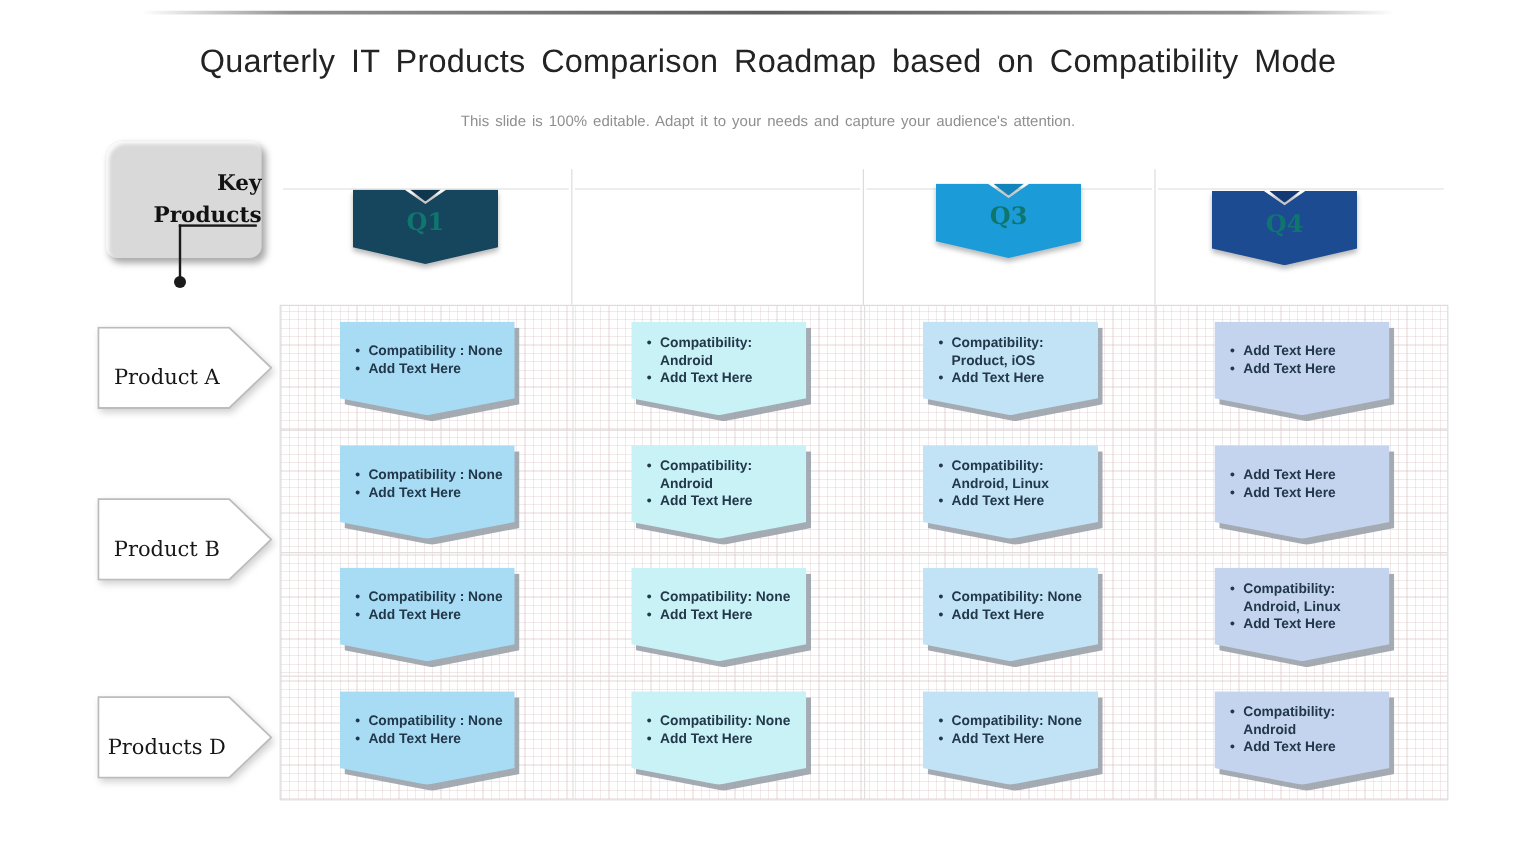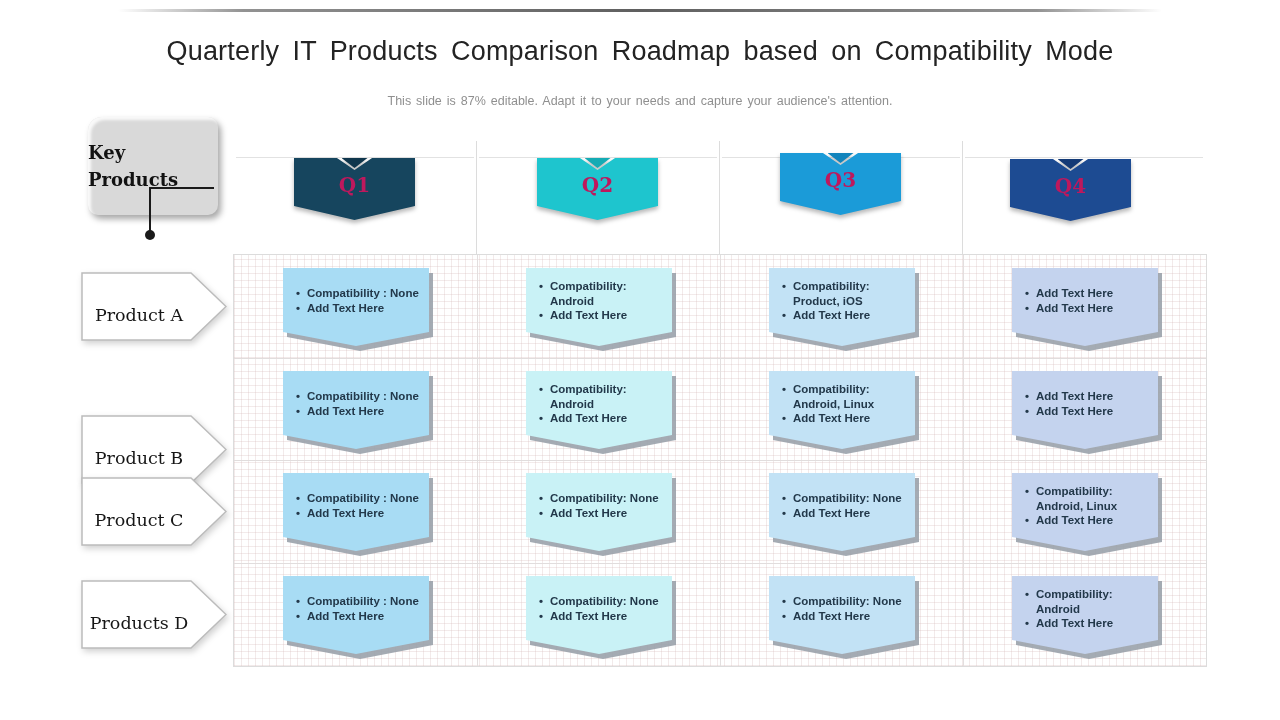--- a/index.html
+++ b/index.html
@@ -12,38 +12,38 @@
 
   .title{position:absolute;left:45px;right:45px;top:36px;margin:0;text-align:center;
     font-family:"Liberation Sans",sans-serif;font-weight:400;font-size:27px;color:#232323;
     letter-spacing:.2px;word-spacing:5.5px;}
   .subtitle{position:absolute;left:0;right:0;top:94px;text-align:center;
     font-size:12.5px;color:#8f8f8f;word-spacing:1.5px;}
 
   
   .key-box{position:absolute;left:88px;top:117px;width:130px;height:98px;background:#d9d9d9;
     border-radius:14px 10px 10px 10px;box-shadow:3px 4px 6px rgba(0,0,0,.35),inset 3px 3px 3px rgba(255,255,255,.85);}
-  .key-label{position:absolute;left:0;right:0;top:22px;text-align:left;
+  .key-label{position:absolute;left:0;right:0;top:22px;text-align:right;
     font-family:"DejaVu Serif","Liberation Serif",serif;font-size:18px;font-weight:600;color:#121212;line-height:1.5;}
   .key-underline{position:absolute;left:149px;top:187px;width:65px;height:2px;background:#1a1a1a;}
   .key-vline{position:absolute;left:149px;top:187px;width:2px;height:47px;background:#1a1a1a;}
   .key-dot{position:absolute;left:145px;top:230px;width:10px;height:10px;border-radius:50%;background:#1a1a1a;}
 
   
   .shelf{position:absolute;height:1px;background:#e2e2e2;top:157px;z-index:1;}
   .vdiv{position:absolute;width:1px;top:141px;height:113px;background:#dcdcdc;}
 
   .banner{position:absolute;width:121px;height:62px;z-index:2;
     filter:drop-shadow(0 3px 2px rgba(0,0,0,.28));}
   .banner-body{position:absolute;inset:0;
     clip-path:polygon(0 0,35.5% 0,50% 19.4%,64.5% 0,100% 0,100% 77.4%,50% 100%,0 77.4%);}
   .banner-tip{position:absolute;left:47.5px;top:0;width:26px;height:10px;
     clip-path:polygon(0 0,100% 0,50% 100%);}
   .banner-label{position:absolute;left:0;right:0;top:15px;text-align:center;
-    font-family:"DejaVu Serif","Liberation Serif",serif;font-weight:700;font-size:20px;color:#be185d;}
+    font-family:"DejaVu Serif","Liberation Serif",serif;font-weight:700;font-size:20px;color:#0f766e;}
 
   
   .table{position:absolute;left:233px;top:254px;width:972px;height:411px;
     border:1px solid #dcdcdc;box-sizing:content-box;
     background-image:
       repeating-linear-gradient(0deg,rgba(210,180,180,.28) 0 1px,transparent 1px 7px),
       repeating-linear-gradient(90deg,rgba(210,180,180,.28) 0 1px,transparent 1px 7px);}
   .t-vline{position:absolute;top:0;width:1px;height:411px;background:#e3dfdf;}
   .t-hline{position:absolute;left:0;width:972px;height:1px;background:#e1dddd;}
 
@@ -68,21 +68,21 @@
     font-family:"DejaVu Serif","Liberation Serif",serif;font-size:17.5px;font-weight:500;color:#161616;}
 </style>
 </head>
 <body>
 
 <div class="slide">
 
   <div class="top-divider"></div>
 
   <h1 class="title">Quarterly IT Products Comparison Roadmap based on Compatibility Mode</h1>
-  <div class="subtitle">This slide is 87% editable. Adapt it to your needs and capture your audience's attention.</div>
+  <div class="subtitle">This slide is 100% editable. Adapt it to your needs and capture your audience's attention.</div>
 
   <div class="key-box">
     <div class="key-label">Key Products</div>
   </div>
   <div class="key-underline"></div>
   <div class="key-vline"></div>
   <div class="key-dot"></div>
 
   <div class="shelf" style="left:236px;width:238px;"></div>
   <div class="shelf" style="left:479px;width:238px;"></div>
@@ -90,25 +90,20 @@
   <div class="shelf" style="left:965px;width:238px;"></div>
 
   <div class="vdiv" style="left:476px;"></div>
   <div class="vdiv" style="left:719px;"></div>
   <div class="vdiv" style="left:962px;"></div>
 
   <div class="banner" style="left:294px;top:158px;">
     <div class="banner-body" style="background: rgb(22, 69, 94);"></div>
     <div class="banner-tip" style="background: rgb(15, 54, 76);"></div>
     <div class="banner-label">Q1</div>
-  </div>
-  <div class="banner" style="left:537px;top:158px;">
-    <div class="banner-body" style="background: rgb(30, 197, 206);"></div>
-    <div class="banner-tip" style="background: rgb(20, 171, 180);"></div>
-    <div class="banner-label">Q2</div>
   </div>
   <div class="banner" style="left:780px;top:153px;">
     <div class="banner-body" style="background: rgb(27, 155, 216);"></div>
     <div class="banner-tip" style="background: rgb(18, 132, 188);"></div>
     <div class="banner-label">Q3</div>
   </div>
   <div class="banner" style="left:1010px;top:159px;">
     <div class="banner-body" style="background: rgb(29, 75, 146);"></div>
     <div class="banner-tip" style="background: rgb(20, 58, 118);"></div>
     <div class="banner-label">Q4</div>
@@ -338,26 +333,20 @@
       <polygon points="1,1 110,1 145,34.5 110,68 1,68" fill="#ffffff" stroke="#bcbcbc" stroke-width="1.5"></polygon>
     </svg>
     <div class="rowlabel-text">Product A</div>
   </div>
   <div class="rowlabel" style="top:374px;margin-top:41px;">
     <svg width="146" height="69" viewBox="0 0 146 69">
       <polygon points="1,1 110,1 145,34.5 110,68 1,68" fill="#ffffff" stroke="#bcbcbc" stroke-width="1.5"></polygon>
     </svg>
     <div class="rowlabel-text">Product B</div>
   </div>
-  <div class="rowlabel" style="top:477px;">
-    <svg width="146" height="69" viewBox="0 0 146 69">
-      <polygon points="1,1 110,1 145,34.5 110,68 1,68" fill="#ffffff" stroke="#bcbcbc" stroke-width="1.5"></polygon>
-    </svg>
-    <div class="rowlabel-text">Product C</div>
-  </div>
   <div class="rowlabel" style="top:580px;">
     <svg width="146" height="69" viewBox="0 0 146 69">
       <polygon points="1,1 110,1 145,34.5 110,68 1,68" fill="#ffffff" stroke="#bcbcbc" stroke-width="1.5"></polygon>
     </svg>
     <div class="rowlabel-text">Products D</div>
   </div>
 
 </div>
 
 </body></html>

